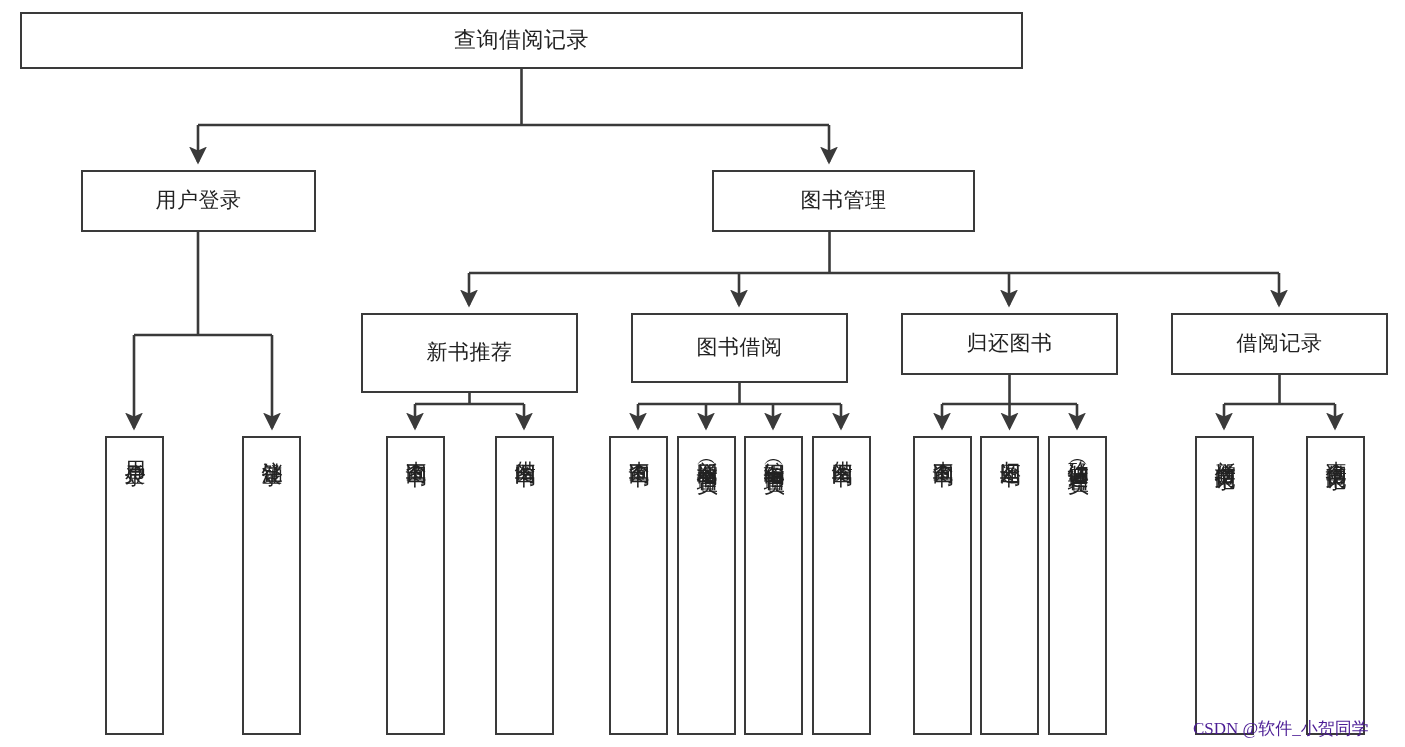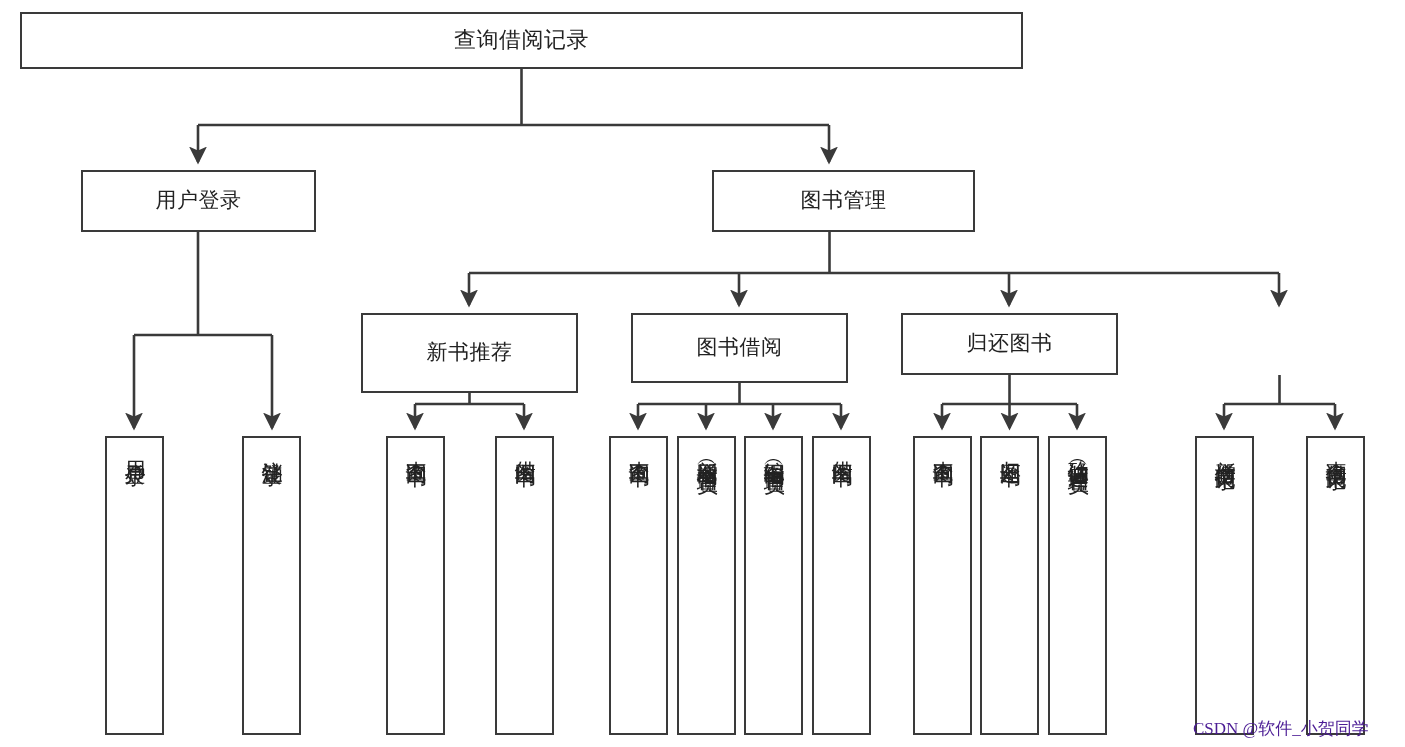--- a/index.html
+++ b/index.html
@@ -139,20 +139,23 @@
 
   <div class="node horiz" style="left:361px; top:313px; width:217px; height:80px;">
     <span class="label">新书推荐</span>
   </div>
   <div class="node horiz" style="left:631px; top:313px; width:217px; height:70px;">
     <span class="label">图书借阅</span>
   </div>
   <div class="node horiz" style="left:901px; top:313px; width:217px; height:62px;">
     <span class="label">归还图书</span>
   </div>
+  <div class="node horiz" style="left:1171px; top:313px; width:217px; height:62px;">
+    <span class="label">借阅记录</span>
+  </div>
 
   <div class="node leaf" style="left:105px; top:436px; width:59px; height:299px;">
     <span class="label">用户登录</span>
   </div>
   <div class="node leaf" style="left:242px; top:436px; width:59px; height:299px;">
     <span class="label">注销登录</span>
   </div>
 
   <div class="node leaf" style="left:386px; top:436px; width:59px; height:299px;">
     <span class="label">查询图书</span>

